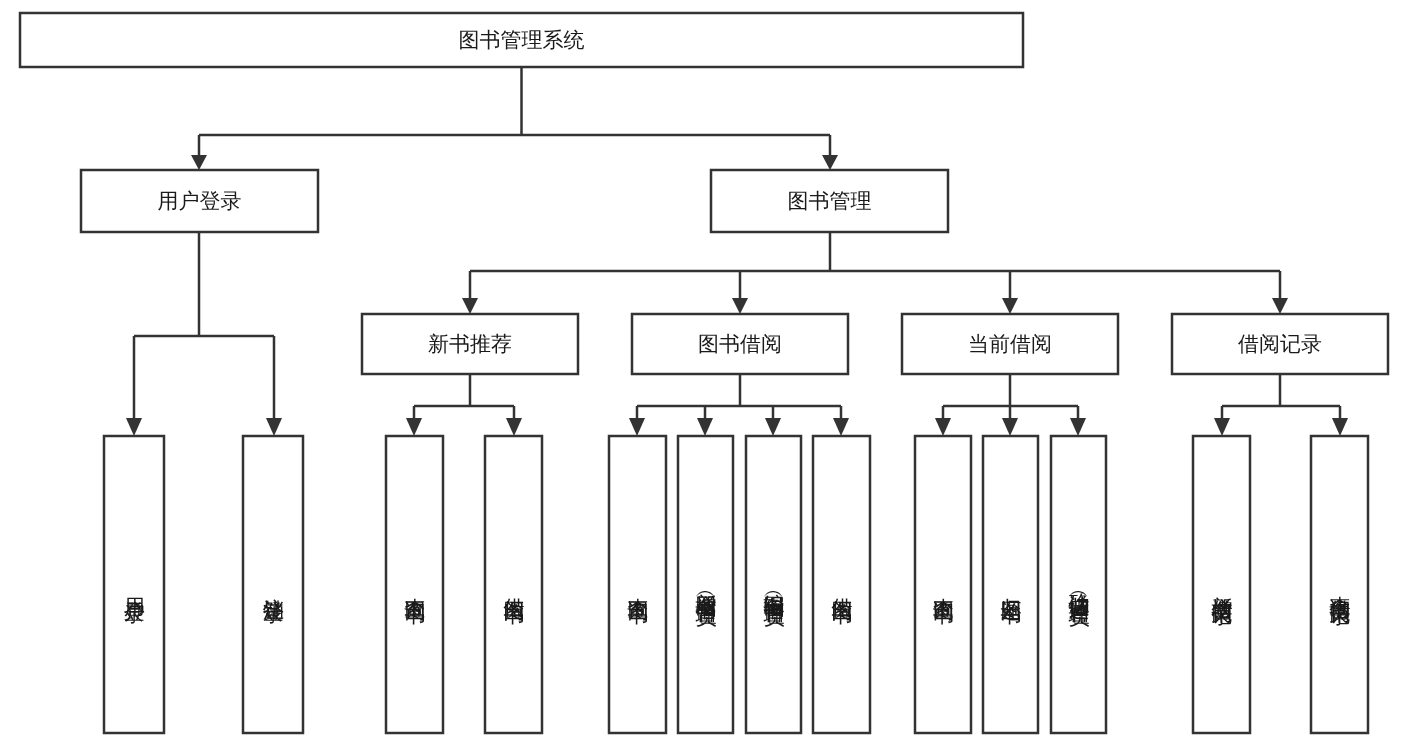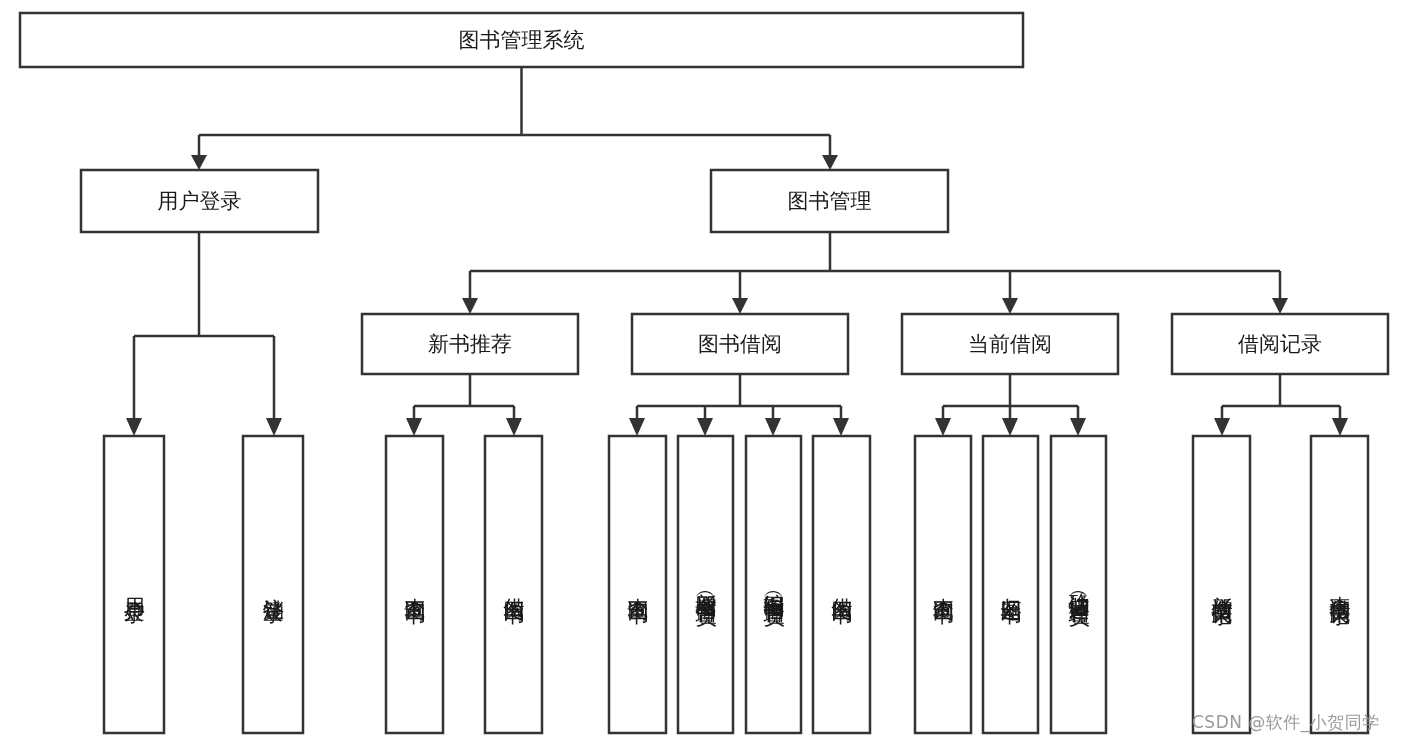--- a/index.html
+++ b/index.html
@@ -218,15 +218,14 @@
   <div class="leaf-label-wrap" style="left:746px; top:436px; width:55px; height:297px;">编辑图书（管理员）</div>
   <div class="leaf-label-wrap" style="left:813px; top:436px; width:57px; height:297px;">借阅图书</div>
 
   <div class="leaf-label-wrap" style="left:915px; top:436px; width:56px; height:297px;">查询图书</div>
   <div class="leaf-label-wrap" style="left:983px; top:436px; width:55px; height:297px;">归还图书</div>
   <div class="leaf-label-wrap" style="left:1051px; top:436px; width:55px; height:297px;">确认归还（管理员）</div>
 
   <div class="leaf-label-wrap" style="left:1193px; top:436px; width:57px; height:297px;">新增借阅记录</div>
   <div class="leaf-label-wrap" style="left:1311px; top:436px; width:57px; height:297px;">查询借阅记录</div>
 
-  <div class="watermark">CSDN @软件_小贺同学</div>
 
 </div>
 
 </body></html>

